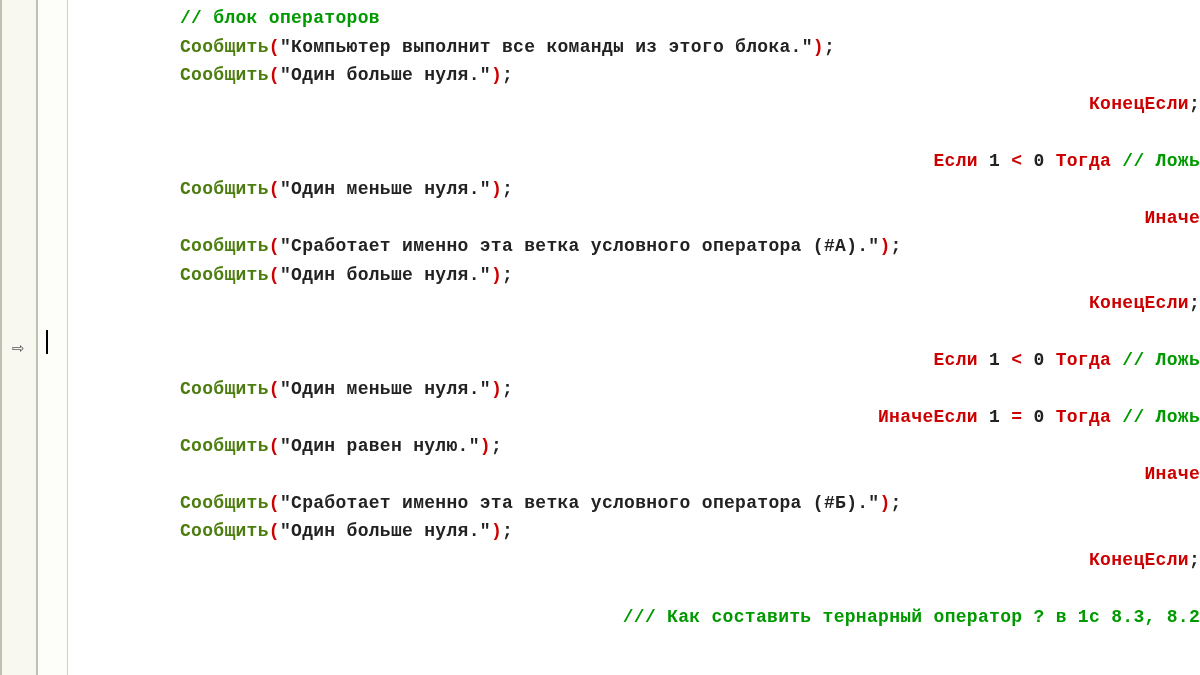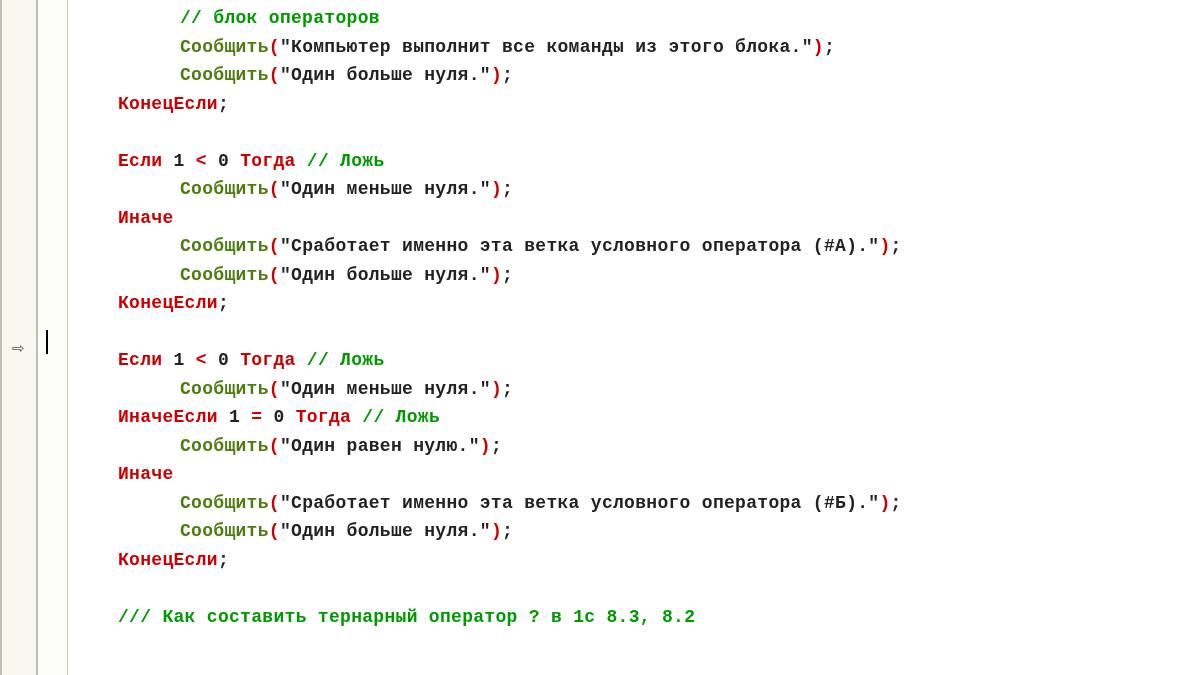--- a/index.html
+++ b/index.html
@@ -56,21 +56,21 @@
       padding: 4px 0 0 12px;
       white-space: pre;
       line-height: 28.5px;
       letter-spacing: 0.3px;
       font-weight: bold;
     }
     .line {
       display: block;
       height: 28.5px;
     }
-    .indent1 { padding-left: 38px; }
+    .indent1 { padding-left: 38px; text-align: right; }
     .indent2 { padding-left: 100px; }
     .kw { color: #cc0000; }
     .fn { color: #4d7c0f; }
     .str { color: #222222; }
     .cmt { color: #009900; }
     .num { color: #222222; }
     .paren { color: #cc0000; }
     .op { color: #cc0000; }
     .semi { color: #222222; }
   </style>

